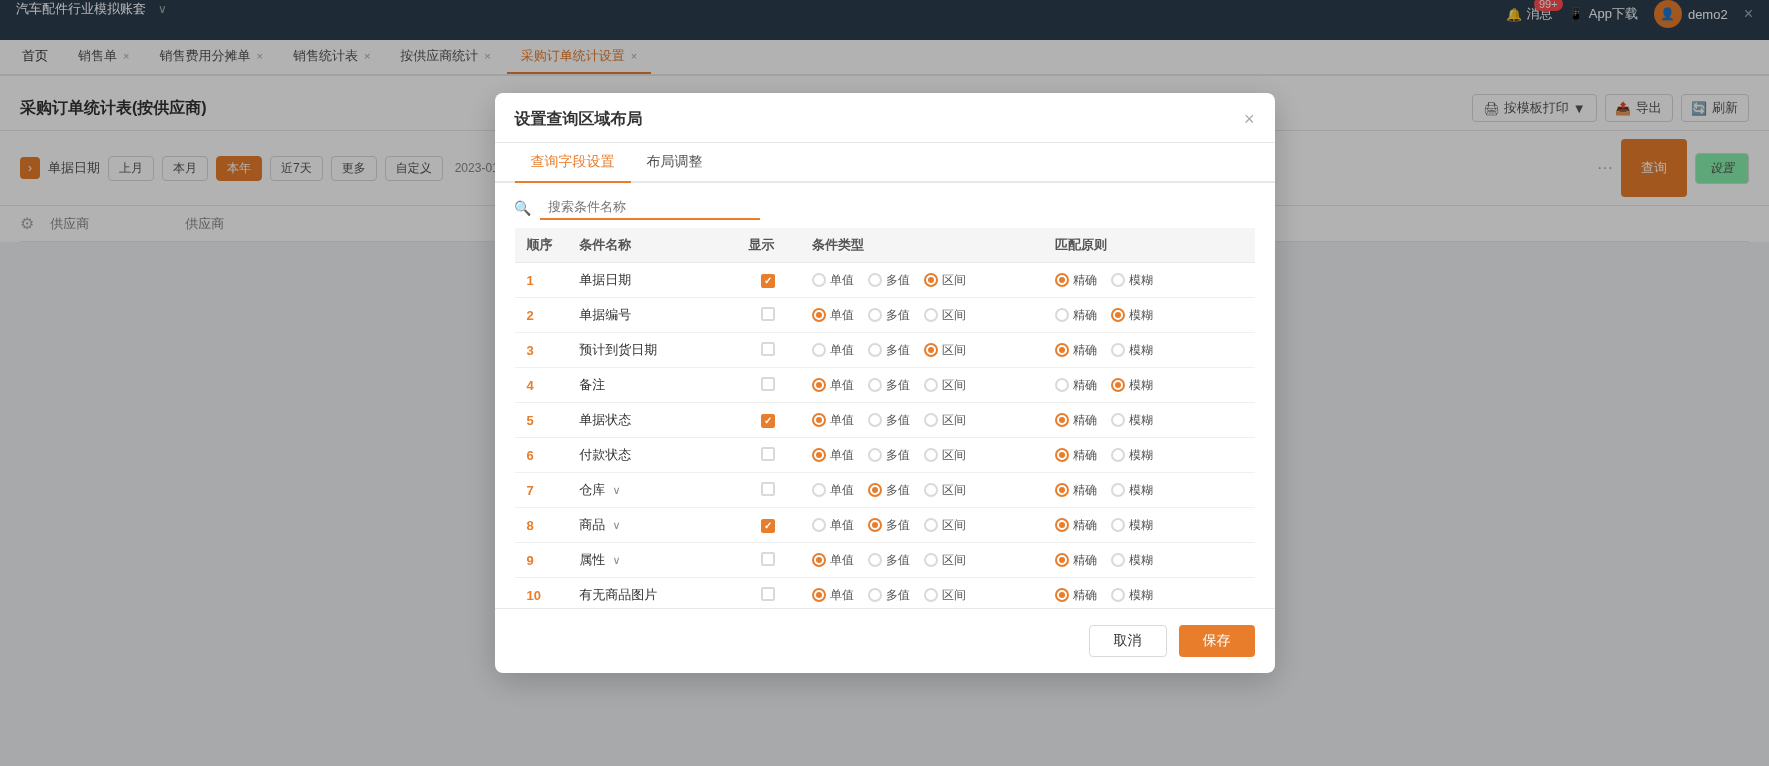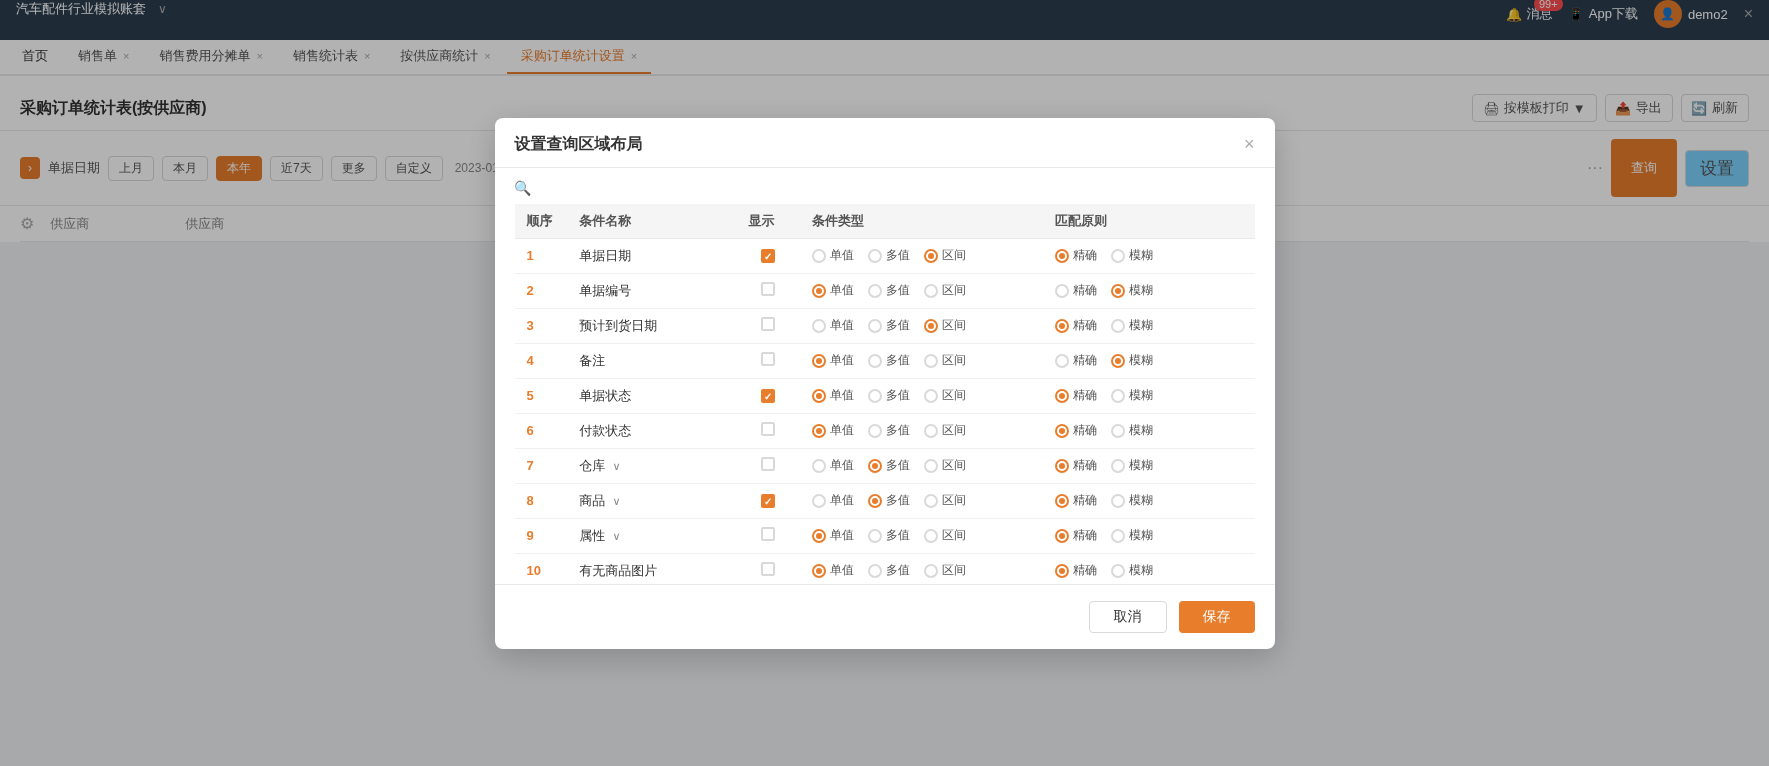--- a/index.html
+++ b/index.html
@@ -59,21 +59,21 @@
     
     .page-header {
       background: #fff;
       padding: 18px 20px 0 20px;
       border-bottom: 1px solid #e8e8e8;
     }
     .page-title { font-size: 16px; font-weight: 600; color: #333; padding-bottom: 8px; }
     .page-actions { display: flex; align-items: center; justify-content: flex-end; gap: 8px; padding-bottom: 8px; }
     .btn-action { display: flex; align-items: center; gap: 4px; padding: 4px 10px; border: 1px solid #d9d9d9; background: #fff; border-radius: 4px; font-size: 13px; cursor: pointer; color: #555; }
     .btn-query { background: #e87d2c; color: #fff; border: none; border-radius: 4px; padding: 20px 20px; font-size: 13px; cursor: pointer; }
-    .btn-set { background: #7dd3fc; color: #555; border: 1px solid #d9d9d9; border-radius: 4px; padding: 6px 14px; font-size: 17px; cursor: pointer; }
+    .btn-set { background: #86efac; color: #555; border: 1px solid #d9d9d9; border-radius: 4px; padding: 6px 14px; font-size: 12px; cursor: pointer; font-style: italic; }
 
     
     .filter-bar {
       background: #fff;
       padding: 8px 20px;
       display: flex;
       align-items: center;
       gap: 8px;
       border-bottom: 1px solid #e8e8e8;
     }
@@ -365,23 +365,32 @@
 </div>
 
 <div class="overlay">
   <div class="dialog">
 
     <div class="dialog-header">
       <span class="dialog-title">设置查询区域布局</span>
       <span class="dialog-close">×</span>
     </div>
 
+    <div class="dialog-tabs">
+      <div class="dtab active">
+        <span>查询字段设置</span>
+      </div>
+      <div class="dtab">
+        <span>布局调整</span>
+      </div>
+    </div>
 
     <div class="search-box">
       <span class="search-icon">🔍</span>
+      <input class="search-input" type="text" placeholder="搜索条件名称" style="">
     </div>
 
     <div class="config-table">
       <table>
         <thead>
           <tr>
             <th class="col-order">顺序</th>
             <th class="col-name">条件名称</th>
             <th class="col-show">显示</th>
             <th class="col-type">条件类型</th>

